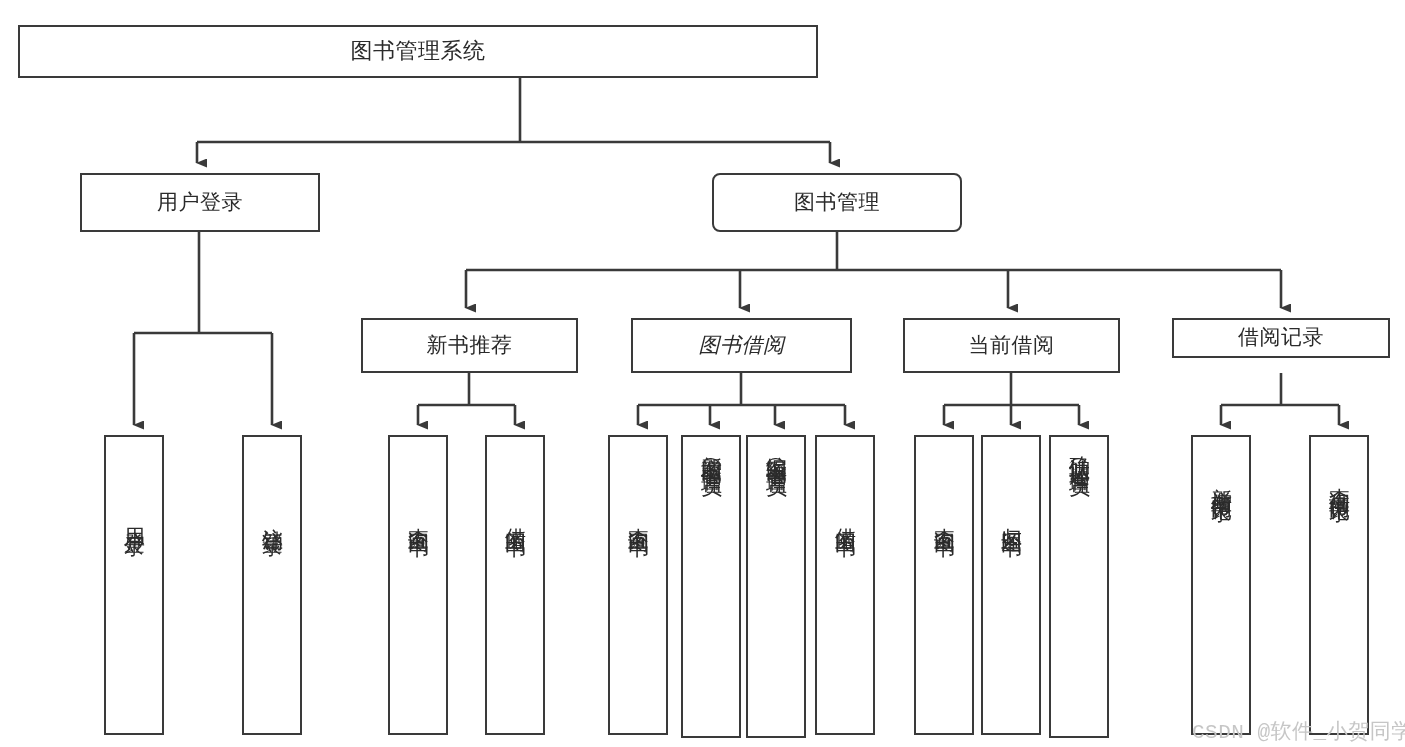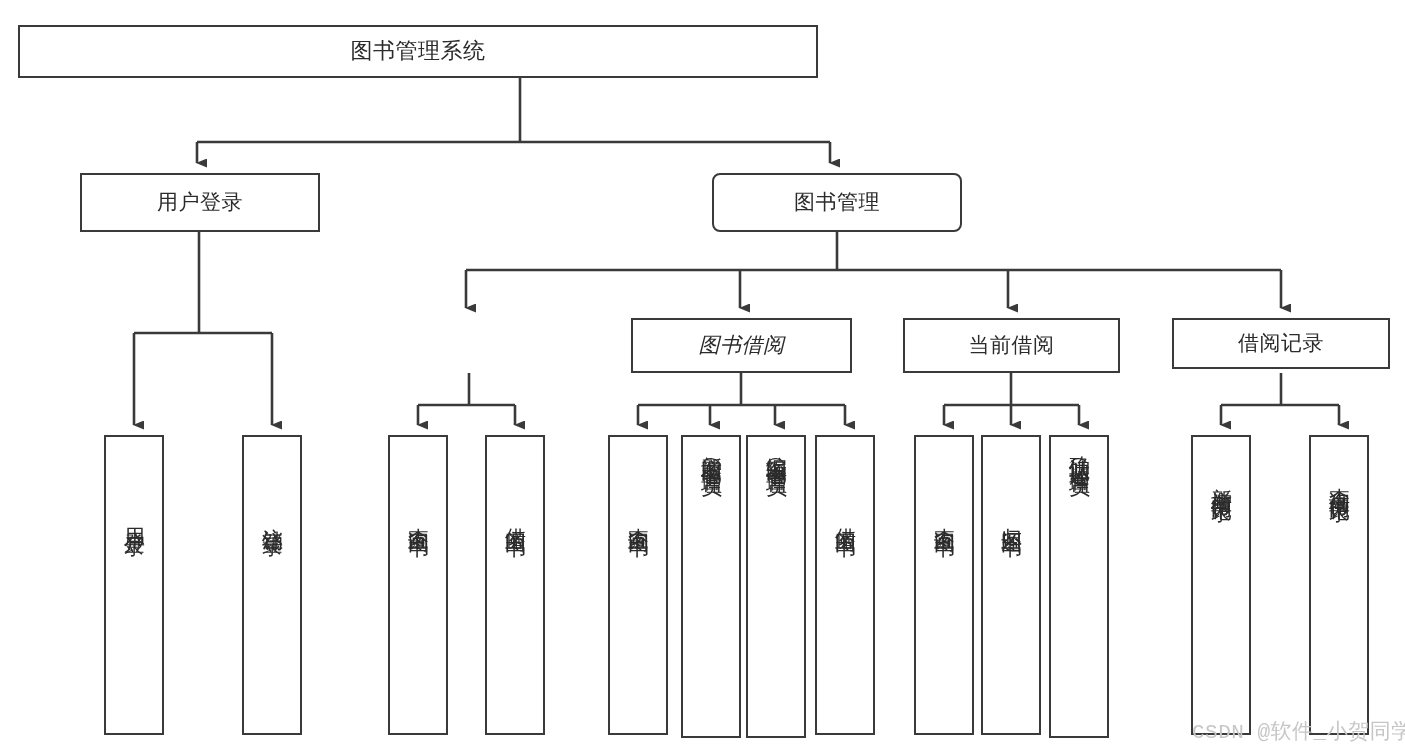--- a/index.html
+++ b/index.html
@@ -137,27 +137,30 @@
     <span class="node-label">图书管理系统</span>
   </div>
 
   <div class="node horiz" style="left:80px; top:173px; width:240px; height:59px;">
     <span class="node-label">用户登录</span>
   </div>
   <div class="node horiz" style="left:712px; top:173px; width:250px; height:59px;border-radius:8px;">
     <span class="node-label">图书管理</span>
   </div>
 
+  <div class="node horiz" style="left:361px; top:318px; width:217px; height:55px;">
+    <span class="node-label">新书推荐</span>
+  </div>
   <div class="node horiz" style="left:631px; top:318px; width:221px; height:55px;font-style:italic;">
     <span class="node-label">图书借阅</span>
   </div>
   <div class="node horiz" style="left:903px; top:318px; width:217px; height:55px;">
     <span class="node-label">当前借阅</span>
   </div>
-  <div class="node horiz" style="left:1172px; top:318px; width:218px; height:51px;">
+  <div class="node horiz" style="left:1172px; top:318px; width:218px; height:40px;">
     <span class="node-label">借阅记录</span>
   </div>
 
   <div class="node vert" style="left:104px; top:435px; width:60px; height:300px; padding-top:74px;">
     <span class="node-label">用户登录</span>
   </div>
   <div class="node vert" style="left:242px; top:435px; width:60px; height:300px; padding-top:74px;">
     <span class="node-label">注销登录</span>
   </div>
 

